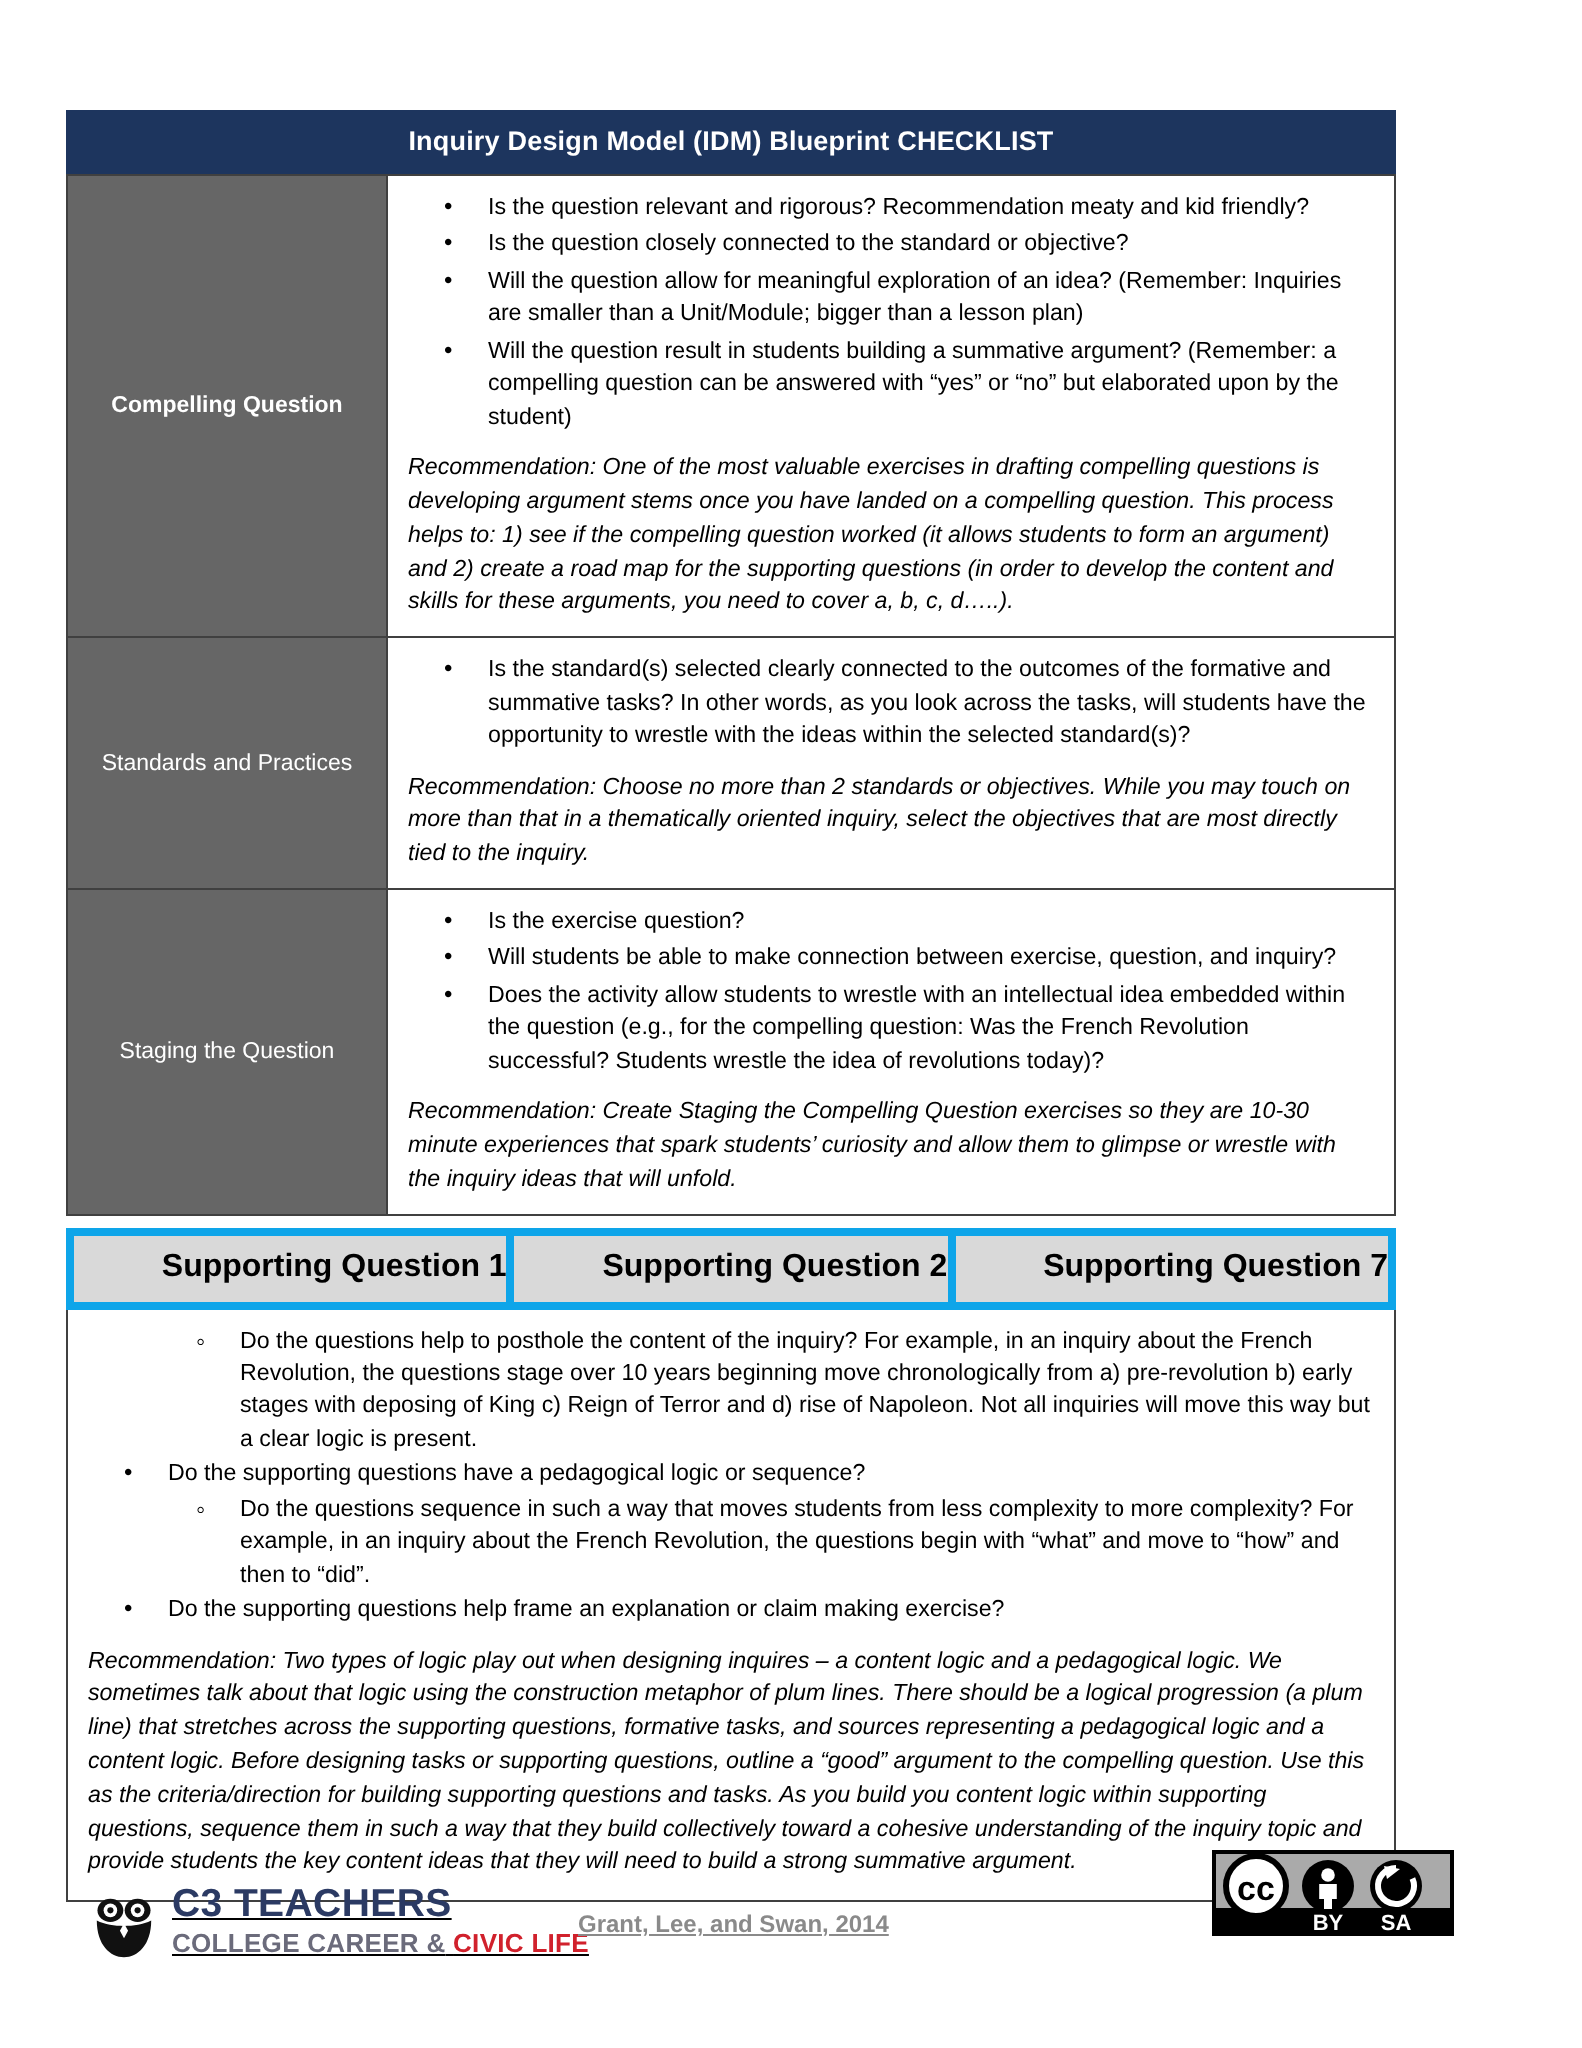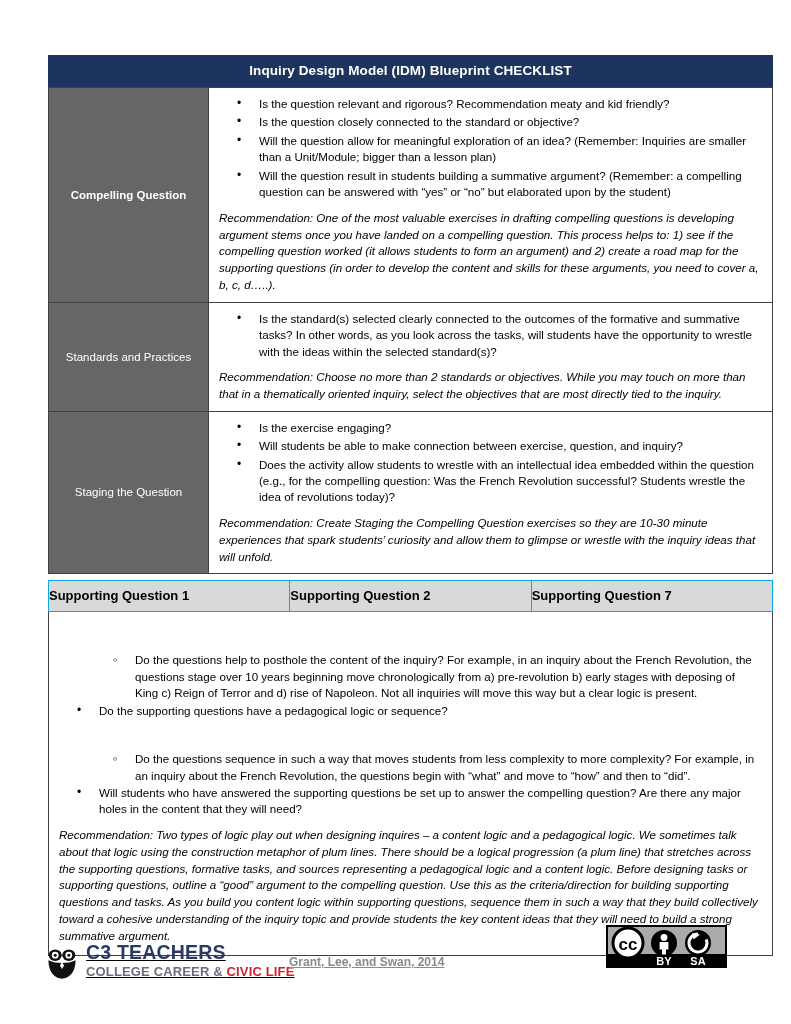--- a/index.html
+++ b/index.html
@@ -9,22 +9,22 @@
   }
   body {
     width: 791px; height: 1024px;
     font-family: "Liberation Sans", sans-serif;
     color: #000;
     position: relative;
     overflow: hidden;
   }
   .page {
     position: absolute;
-    left: 48px; top: 55px;
-    width: 725px;
+    left: 33px; top: 55px;
+    width: 665px;
   }
 
   
   .title-bar {
     background: #1d355e;
     color: #ffffff;
     text-align: center;
     font-size: 13.5px;
     font-weight: bold;
     padding: 7px 0 8px 0;
@@ -72,21 +72,20 @@
     line-height: 1.42;
   }
   ul.checks > li::before {
     content: "\2022";
     position: absolute;
     left: 18px; top: -1px;
     font-size: 12px;
   }
   ul.checks > li.sub {
     padding-left: 76px;
-    margin-top: 32px;
   }
   ul.checks > li.sub::before {
     content: "\25E6";
     left: 54px;
     font-size: 13px;
   }
   .rec {
     font-style: italic;
     font-size: 11.6px;
     line-height: 1.45;
@@ -95,25 +94,25 @@
 
   
   .sq-wrap { margin-top: 6px; }
   .sq-table {
     width: 100%;
     border-collapse: collapse;
     table-layout: fixed;
   }
   .sq-table th {
     background: #d9d9d9;
-    border: 1px solid #0ea5e9;
-    font-size: 13px;
+    border: 4px solid #0ea5e9;
+    font-size: 16px;
     font-weight: bold;
     padding: 7px 0 8px 0;
-    text-align: left;
+    text-align: right;
   }
   .sq-body {
     border: 1px solid #404040;
     border-top: none;
     padding: 8px 12px 10px 10px;
     background: #fff;
   }
   .sq-body ul.checks > li { margin-bottom: 1px; }
 
   
@@ -193,21 +192,21 @@
             <li>Is the standard(s) selected clearly connected to the outcomes of the formative and summative tasks?  In other words, as you look across the tasks, will students have the opportunity to wrestle with the ideas within the selected standard(s)?</li>
           </ul>
           <p class="rec">Recommendation:  Choose no more than 2 standards or objectives.  While you may touch on more than that in a thematically oriented inquiry, select the objectives that are most directly tied to the inquiry.</p>
         </td>
       </tr>
 
       <tr>
         <td class="label-cell">Staging the Question</td>
         <td class="content-cell">
           <ul class="checks">
-            <li>Is the exercise engaging?</li>
+            <li>Is the exercise question?</li>
             <li>Will students be able to make connection between exercise, question, and inquiry?</li>
             <li>Does the activity allow students to wrestle with an intellectual idea embedded within the question (e.g., for the compelling question: Was the French Revolution successful? Students wrestle the idea of revolutions today)?</li>
           </ul>
           <p class="rec">Recommendation: Create Staging the Compelling Question exercises so they are 10-30 minute experiences that spark students’ curiosity and allow them to glimpse or wrestle with the inquiry ideas that will unfold.</p>
         </td>
       </tr>
     </tbody>
   </table>
 
   <div class="sq-wrap">
@@ -218,21 +217,21 @@
           <th>Supporting Question 2</th>
           <th>Supporting Question 7</th>
         </tr>
       </thead>
     </table>
     <div class="sq-body">
       <ul class="checks">
         <li class="sub">Do the questions help to posthole the content of the inquiry?  For example, in an inquiry about the French Revolution, the questions stage over 10 years beginning move chronologically from a) pre-revolution b) early stages with deposing of King c) Reign of Terror and d) rise of Napoleon.  Not all inquiries will move this way but a clear logic is present.</li>
         <li>Do the supporting questions have a pedagogical logic or sequence?</li>
         <li class="sub">Do the questions sequence in such a way that moves students from less complexity to more complexity?  For example, in an inquiry about the French Revolution, the questions begin with “what” and move to “how” and then to “did”.</li>
-        <li>Will students who have answered the supporting questions be set up to answer the compelling question?  Are there any major holes in the content that they will need?</li>
+        <li>Do the supporting questions help frame an explanation or claim making exercise?</li>
       </ul>
       <p class="rec">Recommendation:  Two types of logic play out when designing inquires – a content logic and a pedagogical logic. We sometimes talk about that logic using the construction metaphor of plum lines. There should be a logical progression (a plum line) that stretches across the supporting questions, formative tasks, and sources representing a pedagogical logic and a content logic.  Before designing tasks or supporting questions, outline a “good” argument to the compelling question.  Use this as the criteria/direction for building supporting questions and tasks. As you build you content logic within supporting questions, sequence them in such a way that they build collectively toward a cohesive understanding of the inquiry topic and provide students the key content ideas that they will need to build a strong summative argument.</p>
     </div>
   </div>
 </div>
 
 <div class="footer">
   <div class="logo">
     <svg class="owl" viewBox="0 0 100 100">
       <ellipse cx="30" cy="27" rx="19" ry="17" fill="#111"></ellipse>

